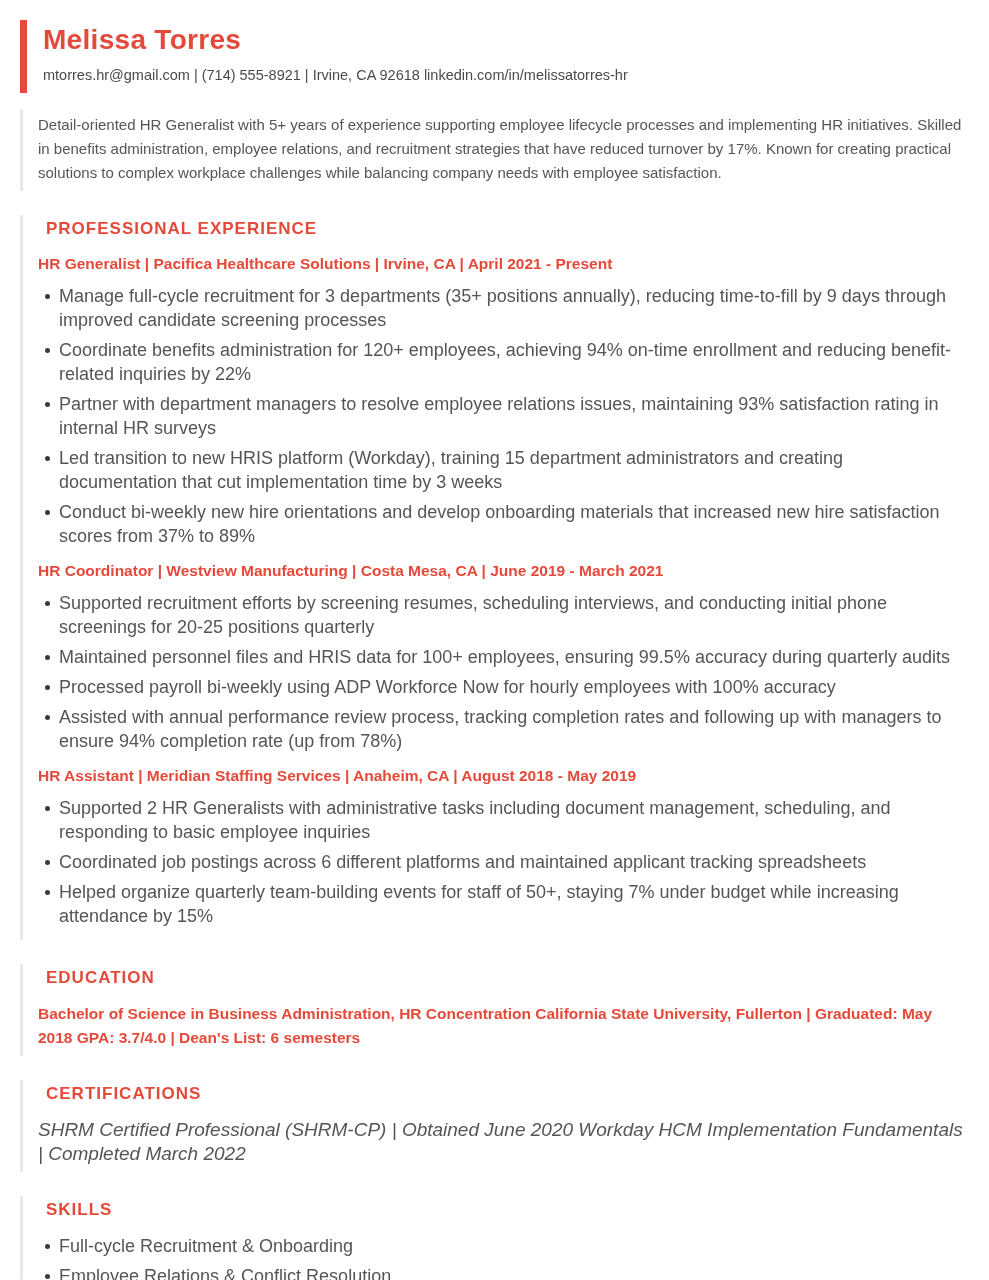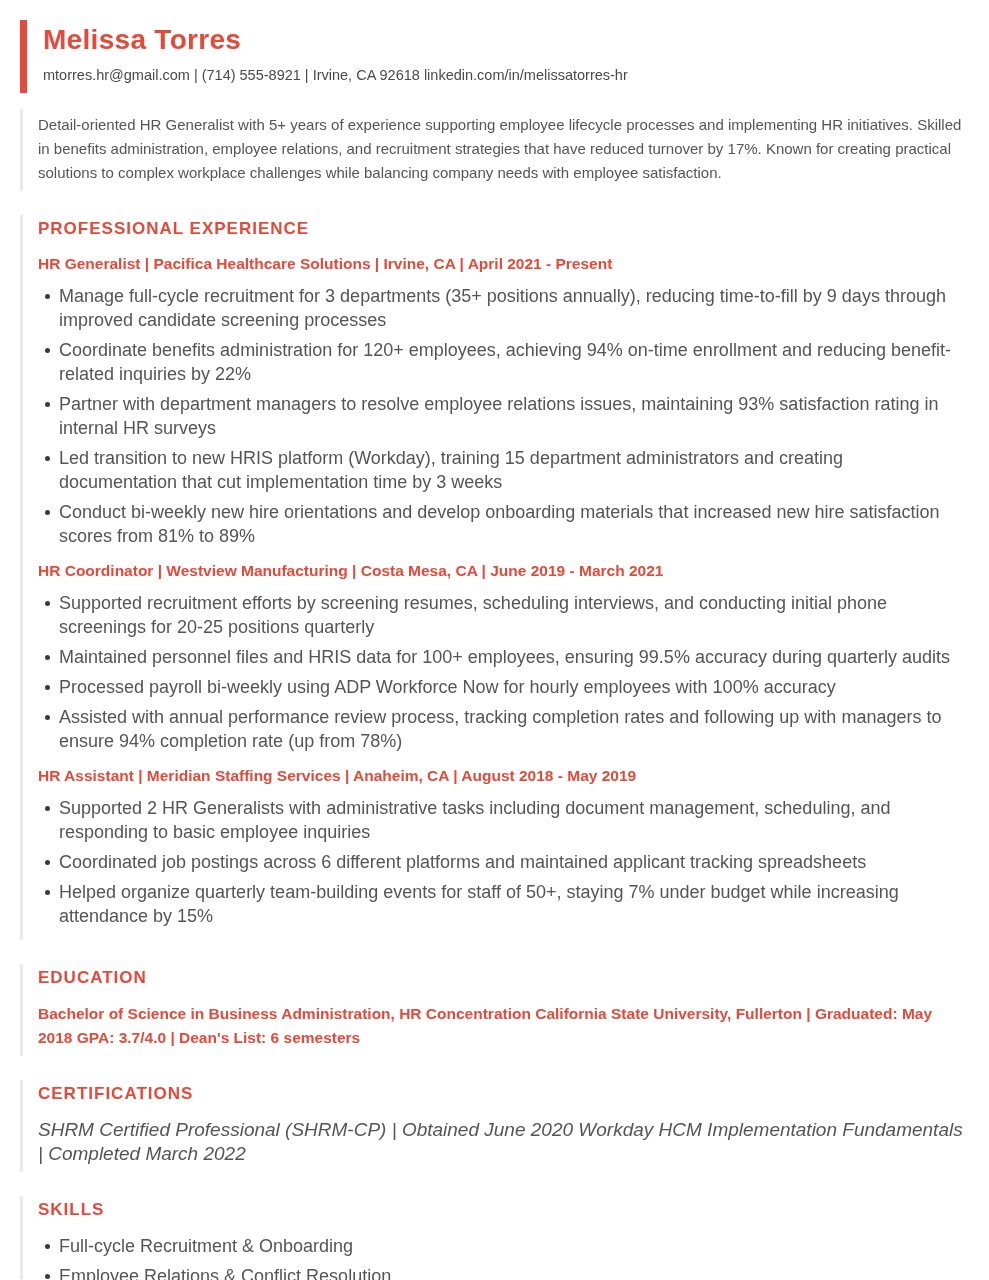--- a/index.html
+++ b/index.html
@@ -51,20 +51,21 @@
     padding: 4px 0 6px 15px;
     margin-bottom: 24px;
   }
   .sec h2 {
     color: var(--accent);
     font-size: 17px;
     font-weight: bold;
     letter-spacing: 1px;
     line-height: 20px;
     margin-bottom: 14px;
+    margin-left: 8px;
   }
   .summary p {
     font-size: 15px;
     line-height: 24px;
     color: var(--text);
   }
   .sec h3 {
     color: var(--accent);
     font-size: 15.5px;
     font-weight: bold;
@@ -124,21 +125,21 @@
 
   <section class="sec">
     <h2>PROFESSIONAL EXPERIENCE</h2>
 
     <h3>HR Generalist | Pacifica Healthcare Solutions | Irvine, CA | April 2021 - Present</h3>
     <ul>
       <li>Manage full-cycle recruitment for 3 departments (35+ positions annually), reducing time-to-fill by 9 days through improved candidate screening processes</li>
       <li>Coordinate benefits administration for 120+ employees, achieving 94% on-time enrollment and reducing benefit-related inquiries by 22%</li>
       <li>Partner with department managers to resolve employee relations issues, maintaining 93% satisfaction rating in internal HR surveys</li>
       <li>Led transition to new HRIS platform (Workday), training 15 department administrators and creating documentation that cut implementation time by 3 weeks</li>
-      <li>Conduct bi-weekly new hire orientations and develop onboarding materials that increased new hire satisfaction scores from 81% to 89%</li>
+      <li>Conduct bi-weekly new hire orientations and develop onboarding materials that increased new hire satisfaction scores from 37% to 89%</li>
     </ul>
 
     <h3>HR Coordinator | Westview Manufacturing | Costa Mesa, CA | June 2019 - March 2021</h3>
     <ul>
       <li>Supported recruitment efforts by screening resumes, scheduling interviews, and conducting initial phone screenings for 20-25 positions quarterly</li>
       <li>Maintained personnel files and HRIS data for 100+ employees, ensuring 99.5% accuracy during quarterly audits</li>
       <li>Processed payroll bi-weekly using ADP Workforce Now for hourly employees with 100% accuracy</li>
       <li>Assisted with annual performance review process, tracking completion rates and following up with managers to ensure 94% completion rate (up from 78%)</li>
     </ul>
 

